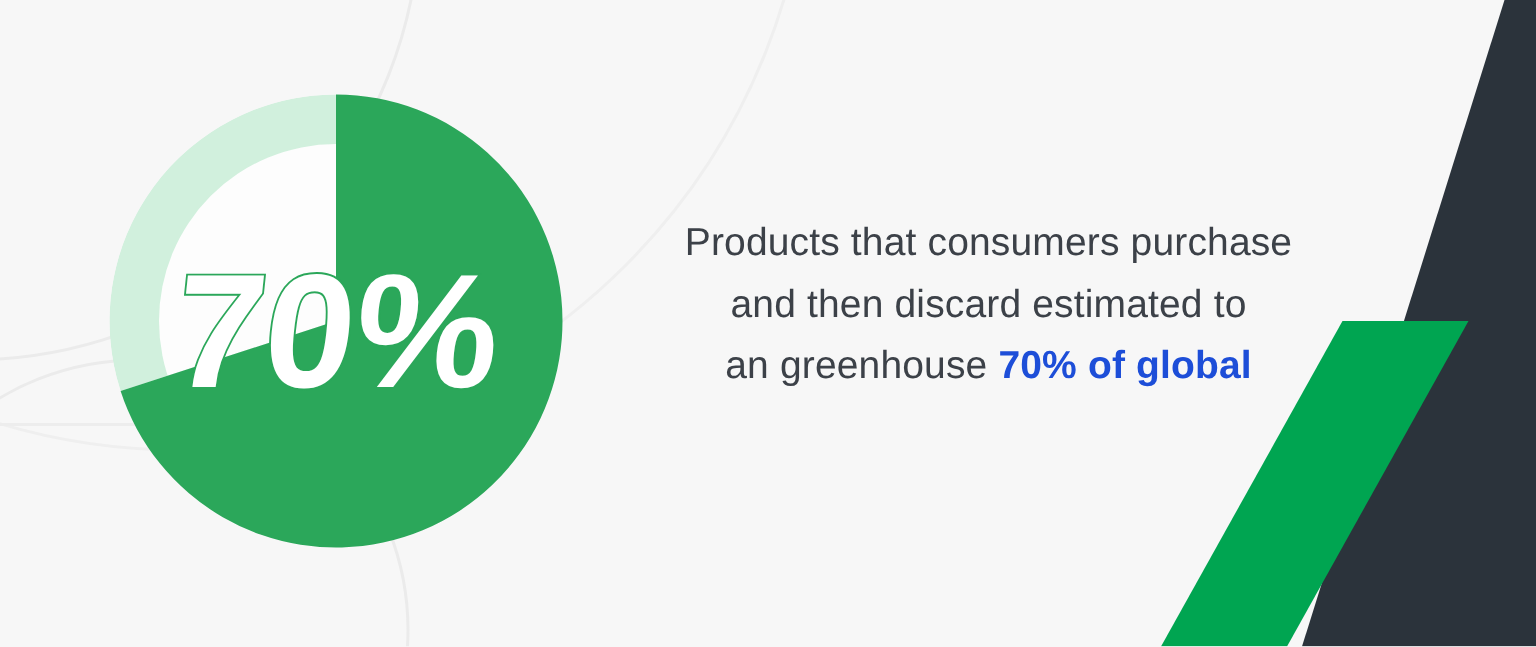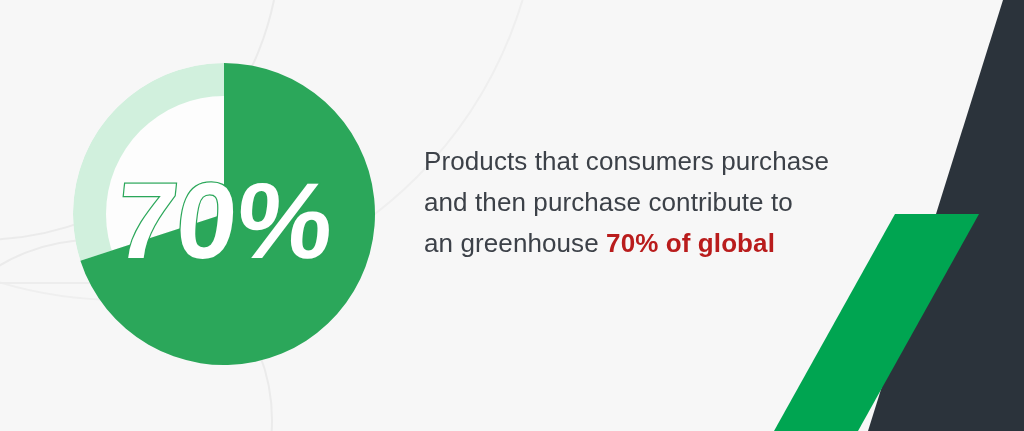--- a/index.html
+++ b/index.html
@@ -12,22 +12,22 @@
   #stage{position:absolute;inset:0;width:1024px;height:431px;overflow:hidden;background:#f7f7f7;}
   #bgsvg,#decor,#piesvg,#labelsvg{position:absolute;top:0;left:0;}
   #bgsvg{z-index:1;}
   #decor{z-index:2;}
   #piewrap{position:absolute;left:0;top:0;z-index:3;}
   #textblock{
     position:absolute;left:424px;top:141px;width:470px;z-index:4;
     font-size:26px;line-height:41px;color:#3c4148;font-weight:400;
     letter-spacing:0.1px;
   }
-  #textblock .hl{color:#b91c1c;font-weight:700;}
-  .nowrapline{display:block;}
+  #textblock .hl{color:#1d4ed8;font-weight:700;}
+  .nowrapline{display:block;text-align:center;}
 </style>
 </head>
 <body>
 
 <div id="stage">
 
   <svg id="bgsvg" width="1024" height="431">
     <circle cx="92" cy="420" r="180" fill="none" stroke="#ebebeb" stroke-width="2"></circle>
     <circle cx="-20" cy="-60" r="300" fill="none" stroke="#ebebeb" stroke-width="2"></circle>
     <circle cx="120" cy="-120" r="420" fill="none" stroke="#efefef" stroke-width="2"></circle>
@@ -55,17 +55,17 @@
       <path d="M224,214 L224.0,63.0 A151,151 0 1,1 80.4,260.7 Z" fill="#2ba75a"></path>
     </svg>
 
     <svg id="labelsvg" width="1024" height="431" viewBox="0 0 1024 431">
       <text id="pct" x="140" y="258" font-family="'Liberation Sans','DejaVu Sans',sans-serif" font-size="108" font-weight="700" fill="#ffffff" stroke="#2ba75a" stroke-width="2.5" paint-order="stroke fill" transform="skewX(-6)">70%</text>
     </svg>
   </div>
 
   <div id="textblock">
     <span class="nowrapline">Products that consumers purchase</span>
-    <span class="nowrapline">and then purchase contribute to</span>
+    <span class="nowrapline">and then discard estimated to</span>
     <span class="nowrapline"><span>an greenhouse </span><span class="hl">70% of global</span></span>
   </div>
 
 </div>
 
 </body></html>

